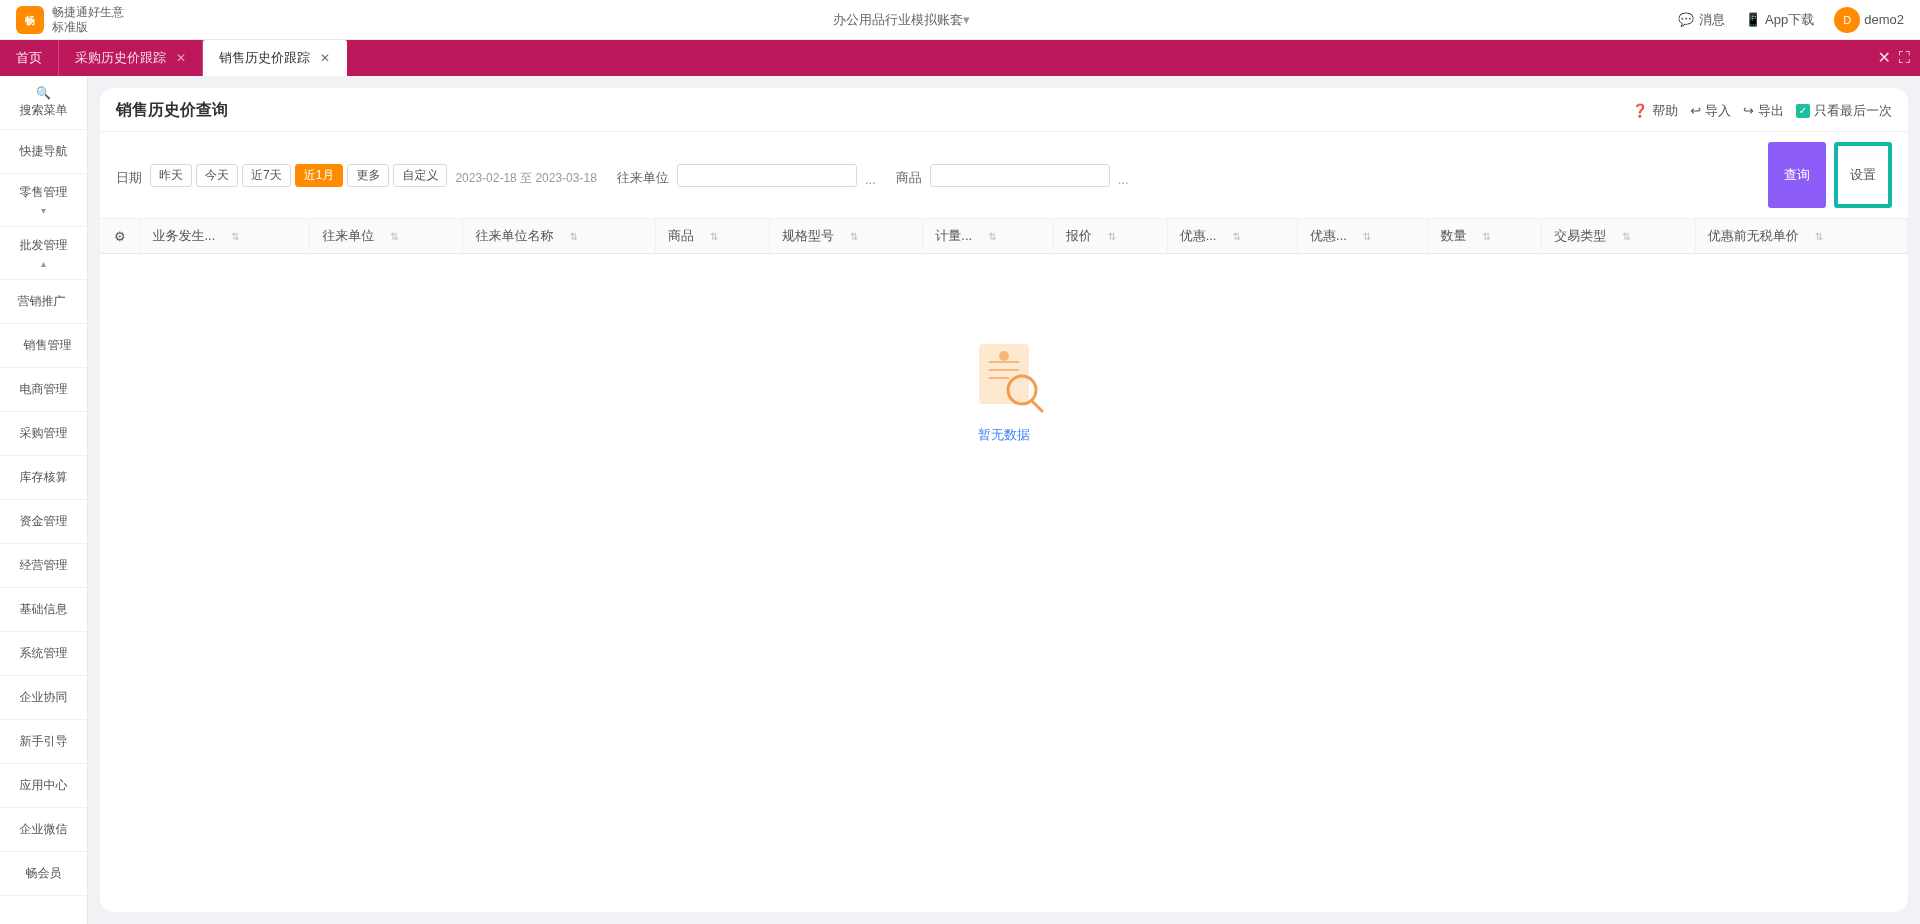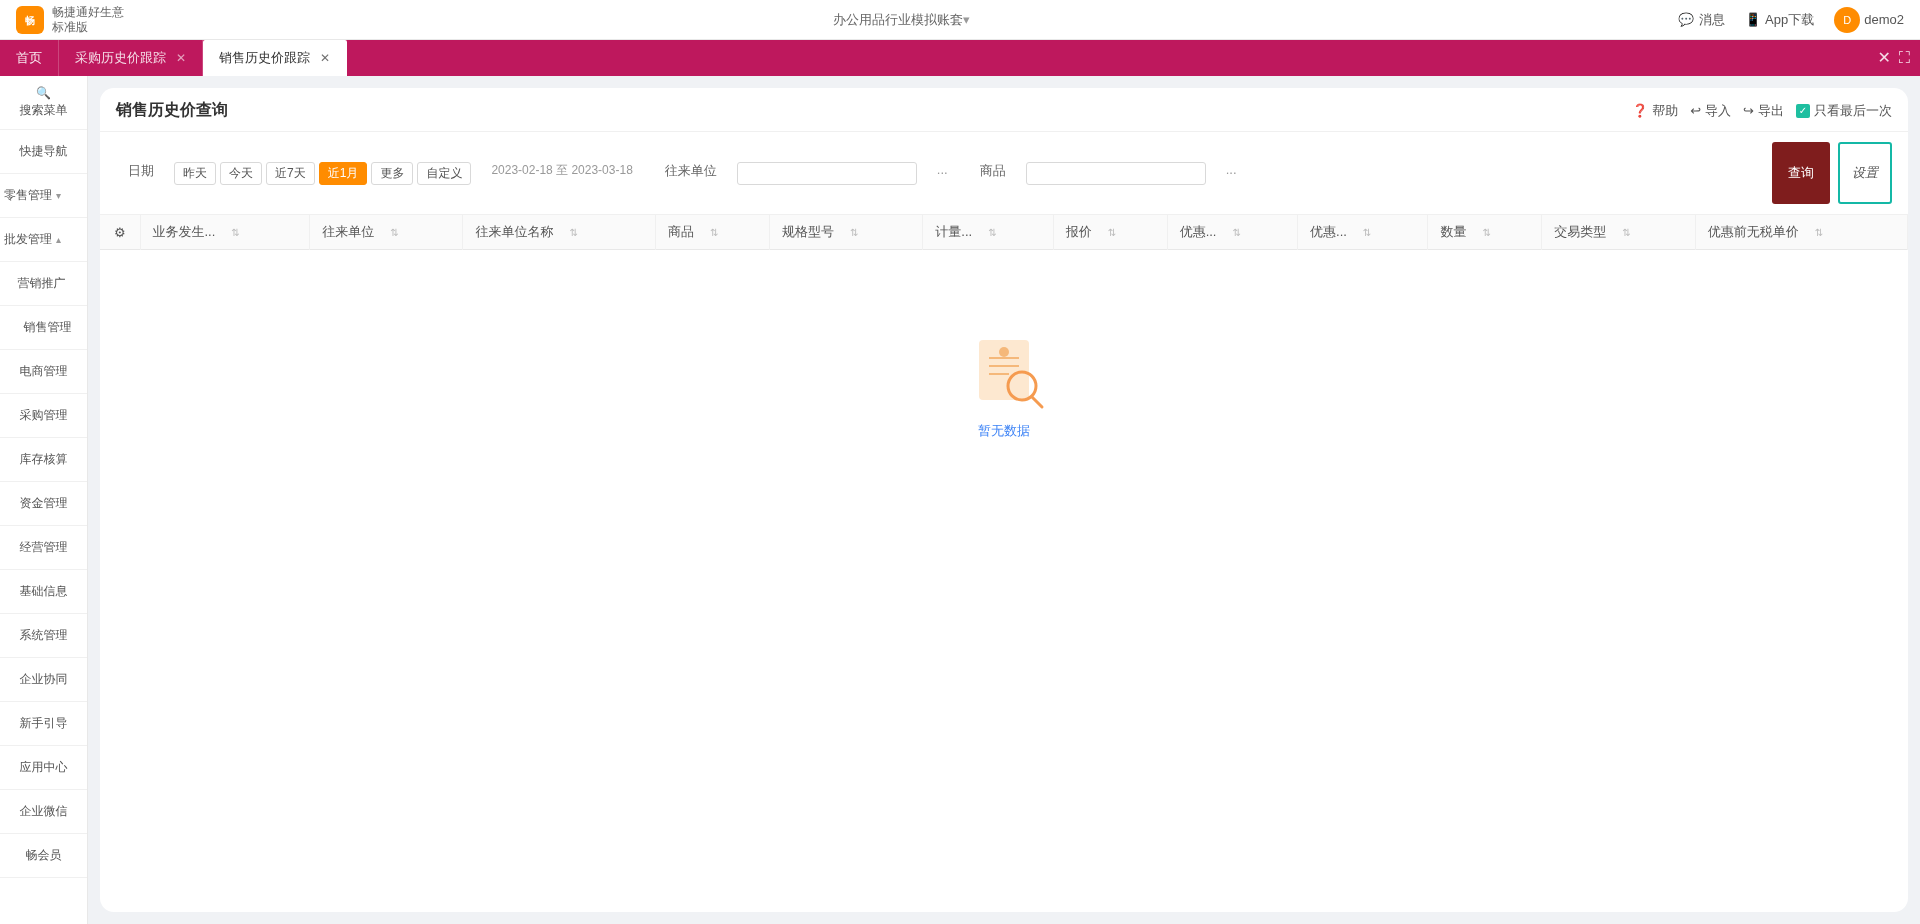--- a/index.html
+++ b/index.html
@@ -129,21 +129,21 @@
       padding: 10px 4px;
       cursor: pointer;
       color: #555;
       font-size: 12px;
       text-align: center;
       border-bottom: 1px solid #f0f0f0;
       min-height: 44px;
       gap: 2px;
     }
     .sidebar-item.active { color: #1ebfa0; }
-    .sidebar-item.has-arrow { flex-direction: row; justify-content: flex-start; gap: 4px; }
+    .sidebar-item.has-arrow { flex-direction: column; justify-content: flex-end; gap: 4px; }
     .sidebar-section-label {
       font-size: 12px;
       color: #555;
     }
     .arrow-icon { font-size: 10px; color: #999; }
 
     
     .content-area {
       flex: 1;
       display: flex;
@@ -207,23 +207,22 @@
     .filter-bar {
       display: flex;
       align-items: center;
       padding: 10px 16px;
       border-bottom: 1px solid #f0f0f0;
       gap: 20px;
       flex-wrap: wrap;
     }
     .filter-group {
       display: flex;
-      align-items: flex-start;
-      gap: 20px;
-      margin-left: 12px;
+      align-items: flex-end;
+      gap: 8px;
     }
     .filter-label {
       color: #666;
       font-size: 13px;
       white-space: nowrap;
     }
     .date-buttons {
       display: flex;
       align-items: center;
       gap: 4px;
@@ -259,37 +258,36 @@
       color: #999;
       font-size: 13px;
       cursor: pointer;
     }
     .filter-actions {
       margin-left: auto;
       display: flex;
       gap: 8px;
     }
     .btn-query {
-      background: #7f1d1d;
+      background: #8b5cf6;
       color: #fff;
       border: none;
       border-radius: 3px;
       padding: 5px 16px;
       font-size: 13px;
       cursor: pointer;
     }
     .btn-settings {
       background: #fff;
       color: #555;
-      border: 2px solid #14b8a6;
+      border: 4px solid #14b8a6;
       border-radius: 3px;
       padding: 20px 12px;
       font-size: 13px;
       cursor: pointer;
-      font-style: italic;
     }
 
     
     .table-container {
       flex: 1;
       overflow: auto;
     }
     table {
       width: 100%;
       border-collapse: collapse;

